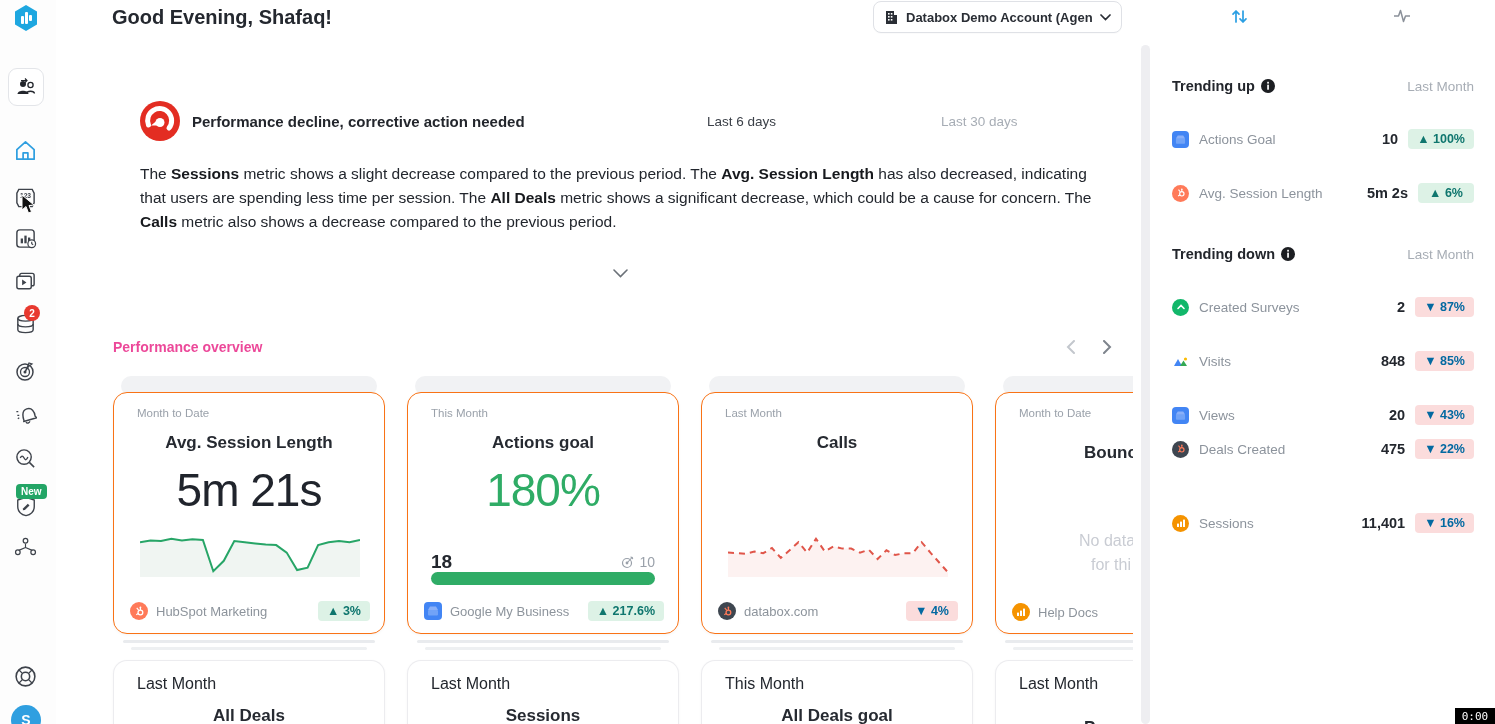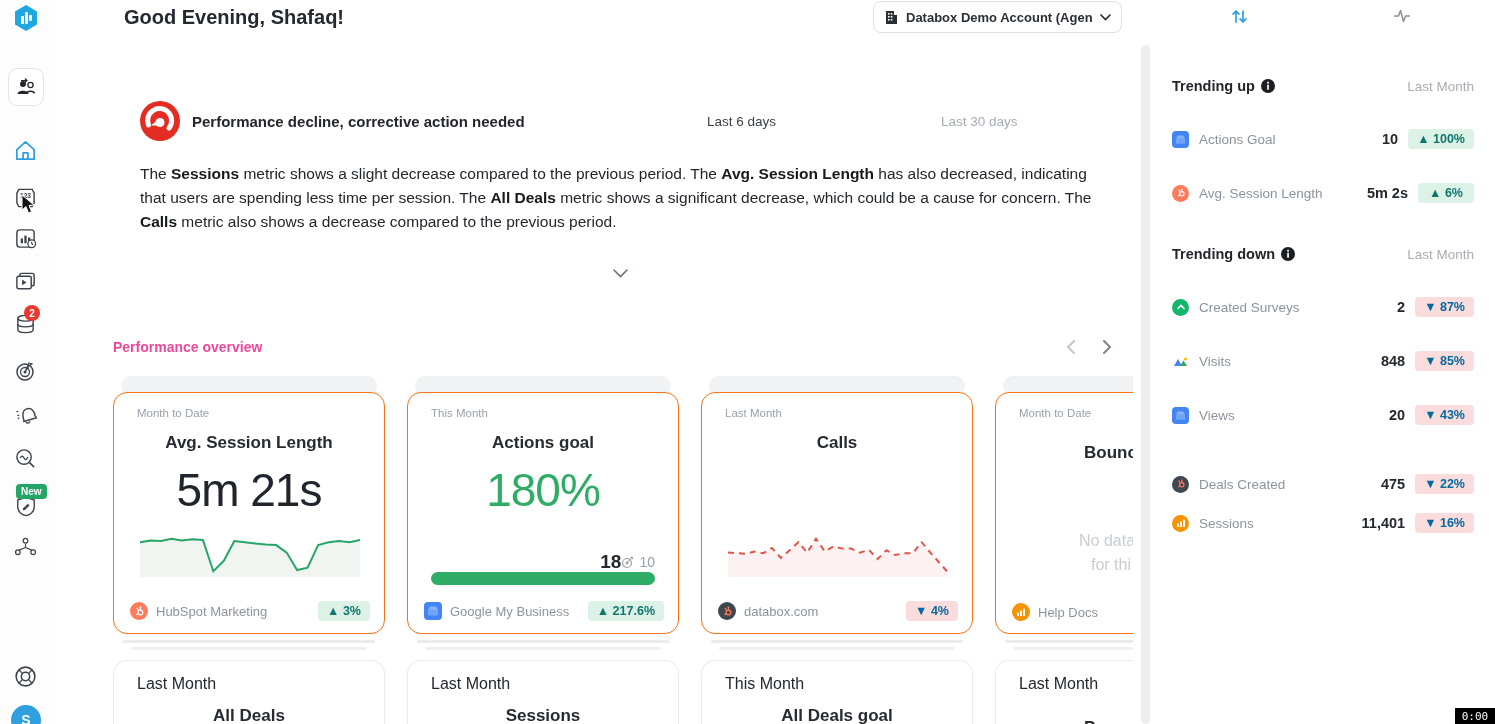--- a/index.html
+++ b/index.html
@@ -12,21 +12,21 @@
   .rail { position:absolute; left:0; top:0; width:56px; height:724px; background:#fdfdfd; z-index:30; }
   .rail .icon-btn { position:absolute; display:flex; align-items:center; justify-content:center; }
   .agency-box { left:8px; top:68px; width:36px; height:38px; border:1px solid #e3e5e9; border-radius:9px; background:#fff; }
   .badge-red { position:absolute; left:24px; top:305px; min-width:16px; height:16px; border-radius:8px; background:#e8392f; color:#fff;
     font-size:10px; font-weight:700; display:flex; align-items:center; justify-content:center; padding:0 4px; z-index:2; }
   .badge-new { position:absolute; left:16px; top:484px; background:#23a566; color:#fff; font-size:10px; font-weight:700;
     padding:2px 5px; border-radius:4px; z-index:2; }
   .avatar { position:absolute; left:11px; top:705px; width:30px; height:30px; border-radius:50%; background:#2f9fe0; color:#fff;
     display:flex; align-items:center; justify-content:center; font-size:14px; font-weight:700; }
   
-  .greeting { position:absolute; left:112px; top:6px; font-size:20px; font-weight:700; color:#24282f;margin-left:12px; }
+  .greeting { position:absolute; left:112px; top:6px; font-size:20px; font-weight:700; color:#24282f; }
   .account-select { position:absolute; left:873px; top:1px; width:249px; height:32px; border:1px solid #dfe1e6; border-radius:8px;
     background:#fff; display:flex; align-items:center; gap:8px; padding:0 10px; cursor:pointer; box-shadow:0 1px 1px rgba(0,0,0,.02); }
   .account-select .lbl { font-size:13px; font-weight:700; color:#2a2e35; white-space:nowrap; overflow:hidden; flex:1; }
   .hdr-ic { position:absolute; cursor:pointer; }
   
   .alert-icon { position:absolute; left:140px; top:101px; width:40px; height:40px; }
   .alert-title { position:absolute; left:192px; top:113px; font-size:15px; font-weight:700; color:#23262c; }
   .tab { position:absolute; top:114px; font-size:13.5px; cursor:pointer; }
   .tab.active { color:#3b4048; font-weight:400; }
   .tab.idle { color:#a7adb5; }
@@ -38,21 +38,21 @@
   .ov-title { position:absolute; left:113px; top:9px; font-size:14px; font-weight:700; color:#ec4899; }
   .nav-chev { position:absolute; top:5px; width:24px; height:24px; display:flex; align-items:center; justify-content:center; cursor:pointer; }
   .ghost-top { position:absolute; top:46px; height:20px; background:#f1f2f4; border-radius:12px; }
   .card { position:absolute; top:62px; width:272px; height:242px; background:#fff; border:1px solid #f97316; border-radius:14px;
     box-shadow:0 1px 3px rgba(20,24,30,.04); padding:14px 23px; }
   .card .dlabel { font-size:11.5px; color:#9aa1aa; }
   .card .ctitle { text-align:center; font-size:17px; font-weight:700; color:#262a31; margin-top:14px; }
   .card .cvalue { text-align:center; font-size:46px; font-weight:400; color:#20242c; margin-top:10px; letter-spacing:-1px; }
   .card .cvalue.green { color:#2fac66; }
   .spark { position:absolute; left:26px; bottom:56px; }
-  .goalrow { position:absolute; left:23px; right:23px; top:158px; display:flex; justify-content:flex-end; align-items:center; }
+  .goalrow { position:absolute; left:23px; right:23px; top:158px; display:flex; justify-content:space-between; align-items:center;gap:20px; }
   .goalrow .cur { font-size:19px; font-weight:700; color:#23272e; }
   .goalrow .tgt { font-size:14px; color:#9aa1aa; display:flex; align-items:center; gap:5px; }
   .pbar { position:absolute; left:23px; right:23px; top:179px; height:13px; border-radius:7px; background:#2fac66; }
   .cfoot { position:absolute; left:16px; right:14px; bottom:12px; display:flex; align-items:center; }
   .cfoot .src { font-size:13px; color:#8d949c; margin-left:8px; flex:1; white-space:nowrap; overflow:hidden; }
   .pill { font-size:12.5px; font-weight:700; padding:3px 9px; border-radius:4px; white-space:nowrap; }
   .pill.up { background:#ddf2e6; color:#0f766e; }
   .pill.down { background:#fbdcdc; color:#0369a1; }
   .nodata { position:absolute; font-size:16px; color:#c9ccd3; line-height:24px; }
   .stackline { position:absolute; height:3px; background:#e9ebee; border-radius:2px; }
@@ -454,21 +454,21 @@
       <svg width="11" height="11" viewBox="0 0 12 12">
           <path d="M1 5 L3 1.5 h6 L11 5 Z" fill="#8ab0f8"></path>
           <rect x="1" y="5" width="10" height="5.5" rx="1" fill="#fff" opacity="0.25"></rect>
         </svg>
     </span>
     <span class="lab">Views</span>
     <span class="val">20</span>
     <span class="pill down">▼ 43%</span>
   </div>
 
-  <div class="rs-row" style="top:410px;justify-content:flex-end;">
+  <div class="rs-row" style="top:375px;justify-content:flex-end;">
     <span class="ic18" style="background:#3e4650;width:17px;height:17px;">
       <svg width="10" height="10" viewBox="0 0 12 12">
           <circle cx="7" cy="7" r="2.6" fill="none" stroke="#ff7a59" stroke-width="1.4"></circle>
           <path d="M7 4.4 V1.5 M3 2 l2 2.5 M2.5 9.5 L5 8" stroke="#ff7a59" stroke-width="1.3"></path>
           <circle cx="7" cy="1.5" r="1" fill="#ff7a59"></circle>
         </svg>
     </span>
     <span class="lab">Deals Created</span>
     <span class="val">475</span>
     <span class="pill down">▼ 22%</span>

